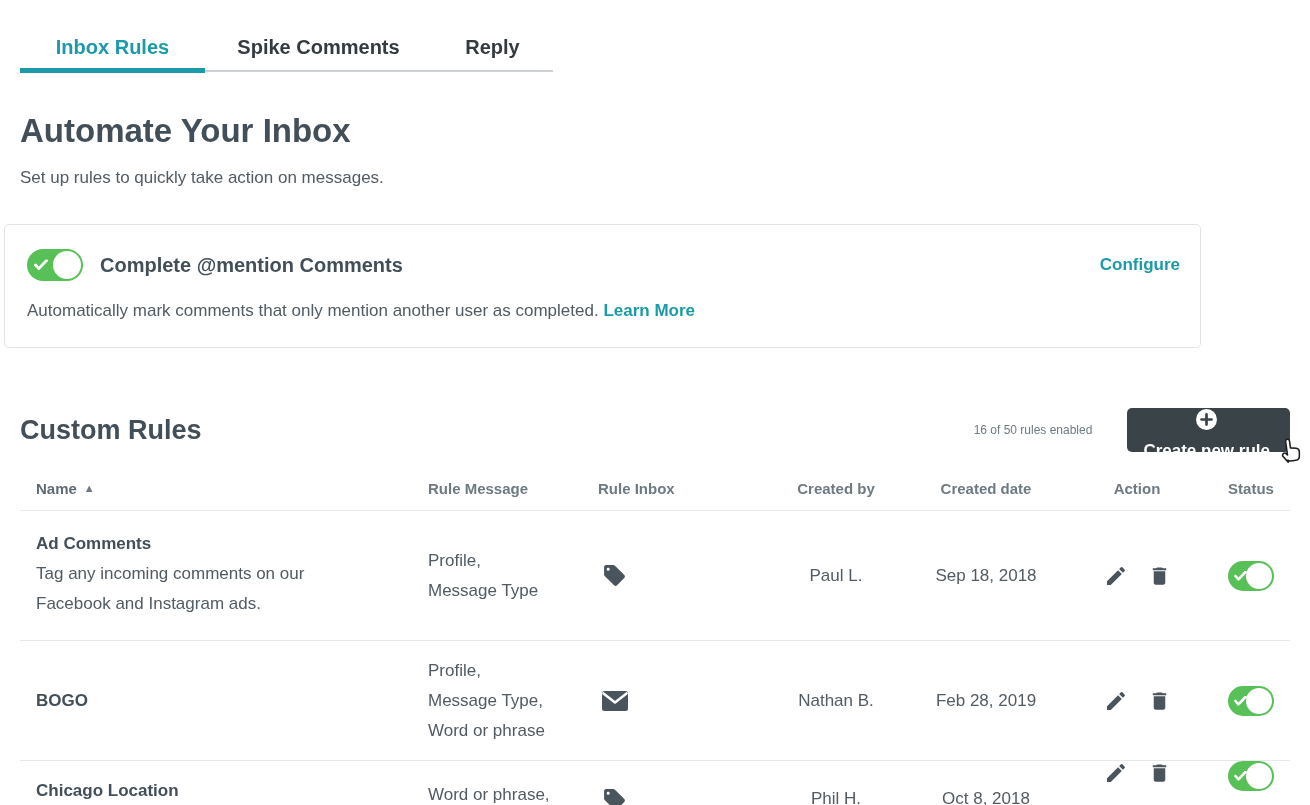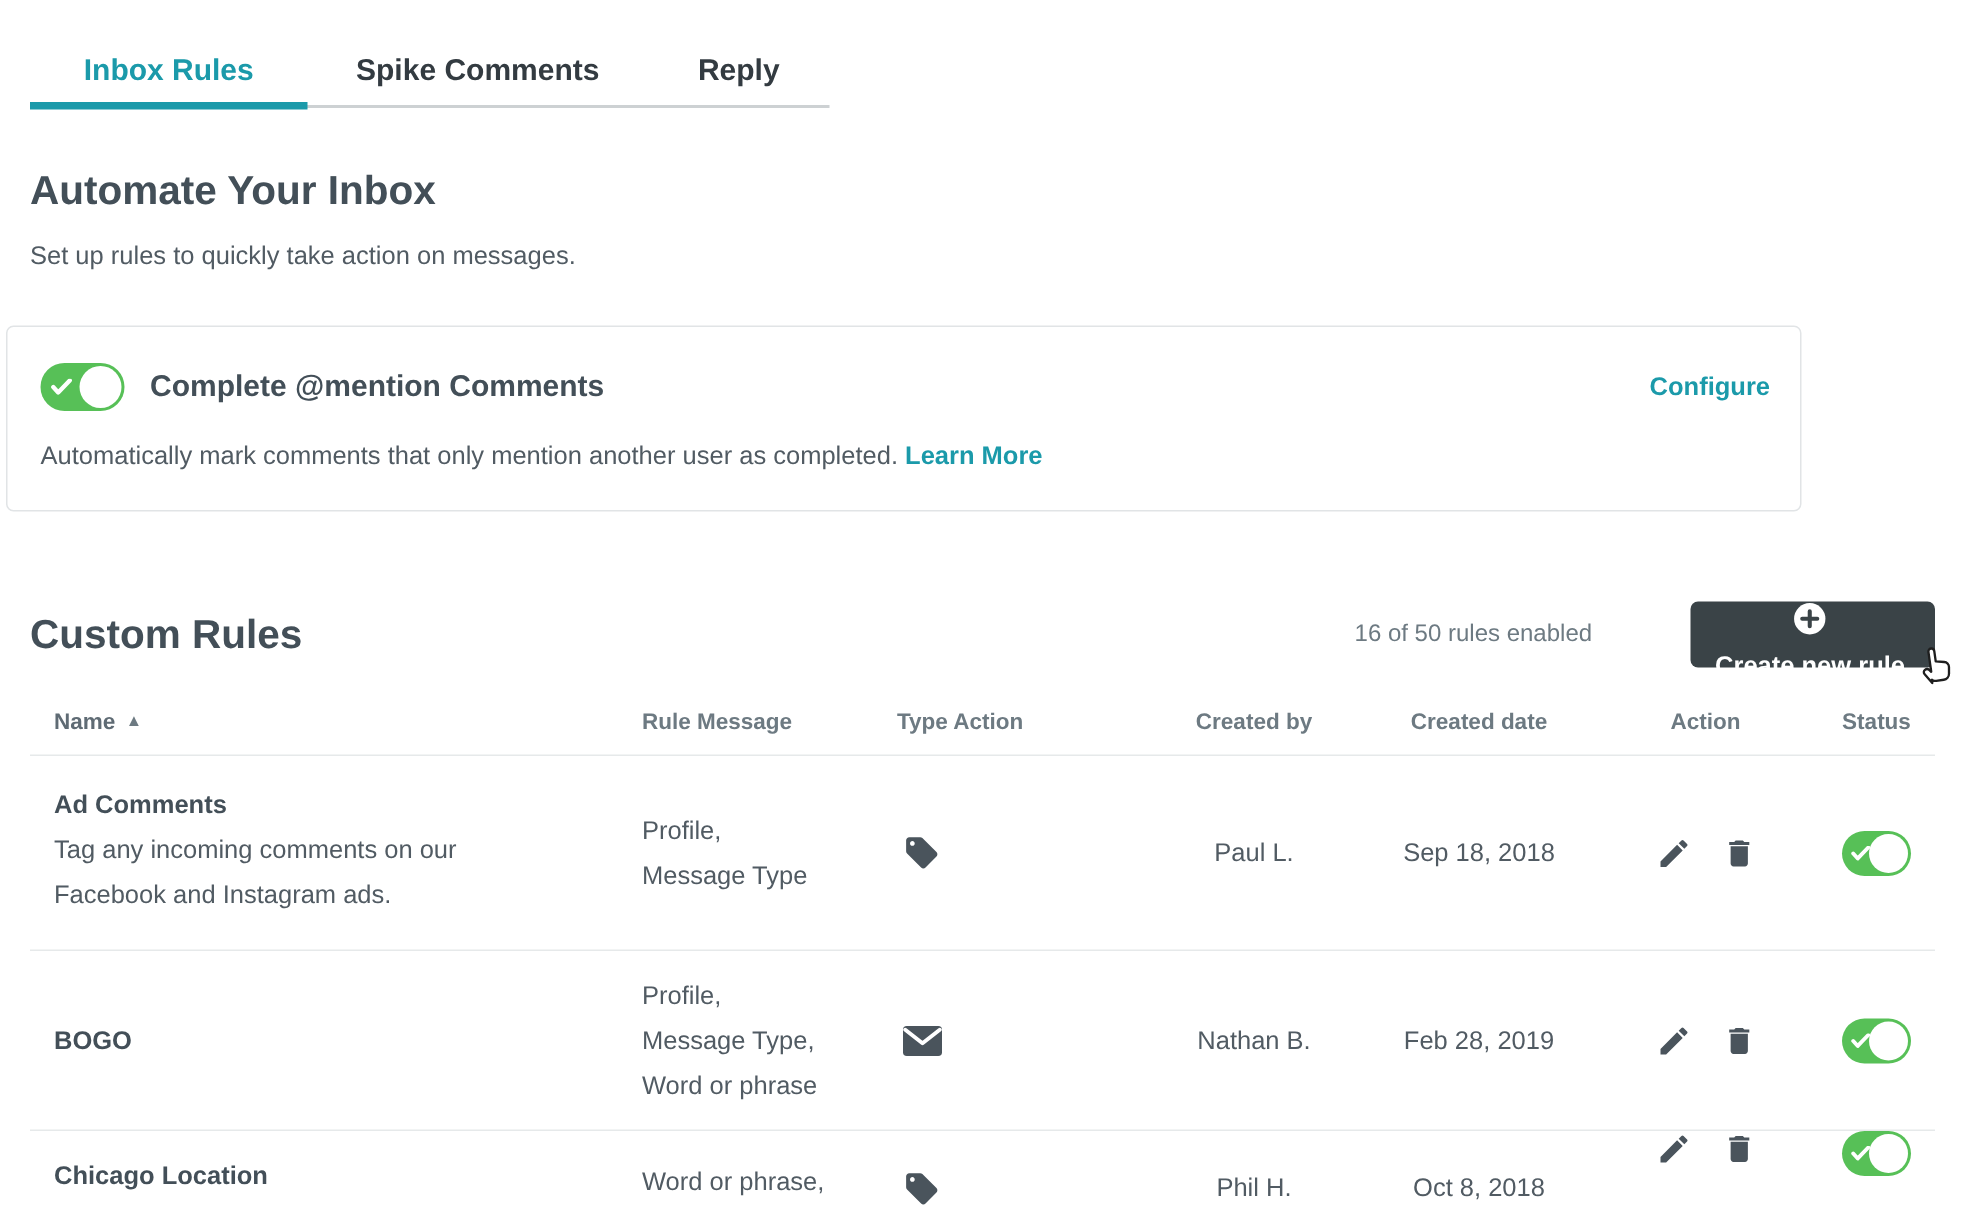--- a/index.html
+++ b/index.html
@@ -10,21 +10,21 @@
   .tabbar { margin:24px 20px 0 20px; width:533px; display:flex;
     border-bottom:2px solid var(--tab-line,#cdd1d3); }
   .tab { height:46px; display:flex; align-items:center; justify-content:center;
     font-size:20px; font-weight:bold; color:#333b41; position:relative; cursor:pointer; }
   .tab:nth-child(1){ width:185px; } .tab:nth-child(2){ width:227px; } .tab:nth-child(3){ width:121px; }
   .tab.active { color:var(--teal,#1b9aaa); }
   .tab.active::after { content:""; position:absolute; left:0; right:0; bottom:-3px;
     height:5px; background:var(--teal,#1b9aaa); }
 
   
-  .page-title { margin:40px 20px 18px; font-size:27px; font-weight:bold; color:var(--heading,#434f58); }
+  .page-title { margin:40px 20px 18px; font-size:33px; font-weight:bold; color:var(--heading,#434f58); }
   .page-subtitle { margin:12px 20px 0; font-size:17px; color:var(--body,#515b63); }
 
   
   .card { margin:36px 4px 0; width:1197px; border:1px solid var(--border,#e1e4e6);
     border-radius:5px; background:#fff; padding:24px 20px 26px 22px; }
   .card-top { display:flex; align-items:center; }
   .card-title { margin-left:17px; font-size:20px; font-weight:bold; color:var(--heading,#434f58); }
   .card-spacer { flex:1; }
   .link { color:var(--teal,#1b9aaa); font-weight:bold; font-size:17px; text-decoration:none; cursor:pointer; }
   .card-desc { margin-top:20px; font-size:17px; color:var(--body,#515b63); }
@@ -35,21 +35,21 @@
   .toggle-sm { width:46px; height:30px; }
   .toggle .knob { position:absolute; top:2px; right:2px; background:#fff; border-radius:50%; }
   .toggle-lg .knob { width:28px; height:28px; }
   .toggle-sm .knob { width:26px; height:26px; }
   .toggle .check { position:absolute; left:7px; top:50%; transform:translateY(-50%); display:flex; }
   .toggle-sm .check { left:6px; }
 
   
   .rules-head { margin:60px 20px 0; width:1270px; display:flex; align-items:center; }
   .rules-title { font-size:27px; font-weight:bold; color:var(--heading,#434f58); }
-  .usage { margin-left:auto; margin-right:66px; font-size:16px; color:var(--muted,#6e7a83); }
+  .usage { margin-left:auto; margin-right:35px; font-size:12px; color:var(--muted,#6e7a83); }
   .create-btn { position:relative; height:44px; padding:0 20px 0 16px; border:none; border-radius:5px;
     background:var(--charcoal,#3a4347); color:#fff; font-size:17px; font-weight:bold;
     font-family:inherit; display:flex; align-items:center; gap:10px; cursor:pointer;flex-direction:column; }
   .cursor-glyph { position:absolute; right:-14px; bottom:-13px; transform:rotate(-8deg); }
 
   
   .table { margin:14px 20px 0; width:1270px; }
   .thead, .trow { display:grid; grid-template-columns:392px 170px 180px 148px 152px 150px 78px; }
   .thead { height:45px; align-items:center; border-bottom:1px solid var(--row-line,#e6e9ea);
     font-size:15px; font-weight:bold; color:var(--muted,#6d7a82); }
@@ -122,21 +122,21 @@
   </button>
 </div>
 
 <div class="table">
   <div class="thead">
     <div class="th-name">
       <span>Name</span>
       <span class="sort-arrow">▲</span>
     </div>
     <div class="th-left">Rule Message</div>
-    <div class="th-left">Type Action</div>
+    <div class="th-left">Rule Inbox</div>
     <div class="th-center">Created by</div>
     <div class="th-center">Created date</div>
     <div class="th-center">Action</div>
     <div class="th-center">Status</div>
   </div>
   <div id="tbody">
       <div class="trow h130">
     <div class="cell-name">
       <div class="rule-name">Ad Comments</div>
       <div class="rule-desc">Tag any incoming comments on our Facebook and Instagram ads.</div>

